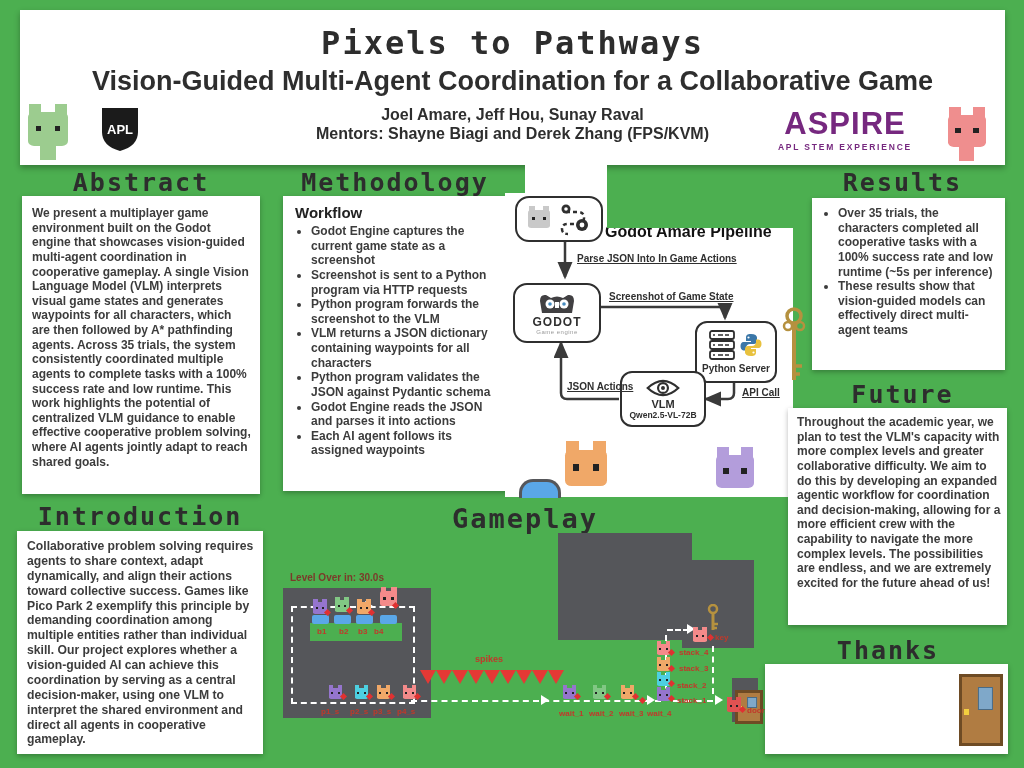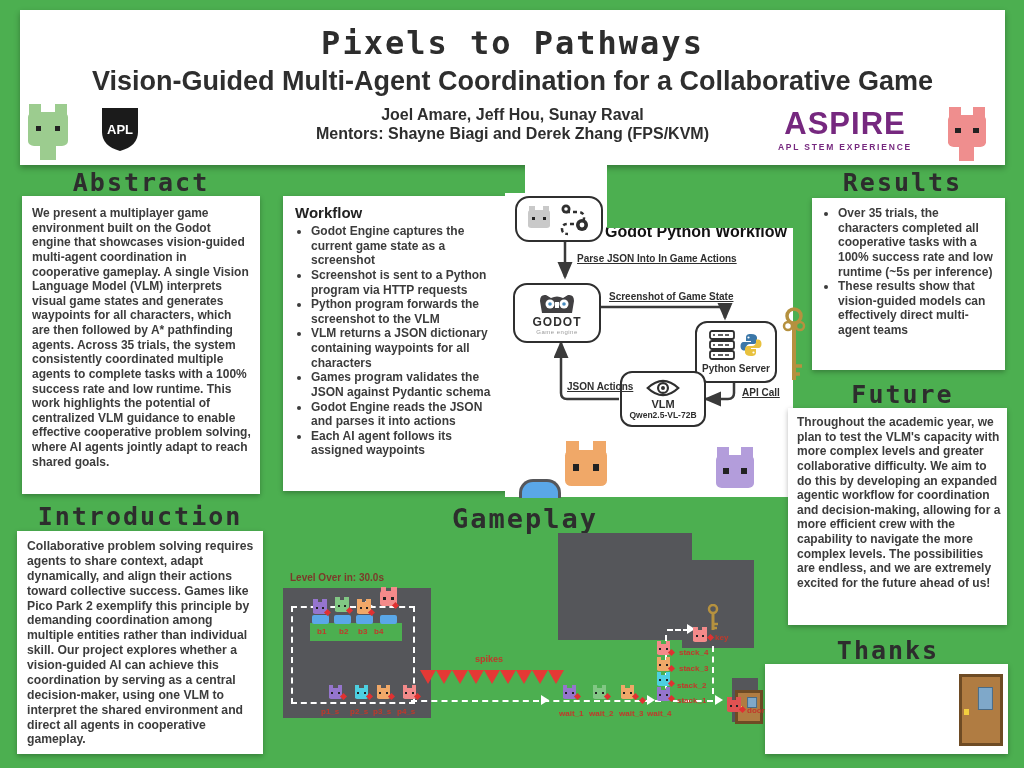--- a/index.html
+++ b/index.html
@@ -89,28 +89,29 @@
       <b class="l"></b>
       <b class="r"></b>
     </div>
   <div style="position:absolute;left:959px;top:147px;width:15px;height:14px;background:#ef8e8e;"></div>
 
   <div class="sechead px" style="left:22px;top:168px;width:238px;">Abstract</div>
   <div class="whitebox" style="left:22px;top:196px;width:238px;height:298px;">
     <div class="bodytxt" style="position:absolute;left:10px;top:10px;right:8px;font-size:12px;">We present a multiplayer game environment built on the Godot engine that showcases vision-guided multi-agent coordination in cooperative gameplay. A single Vision Language Model (VLM) interprets visual game states and generates waypoints for all characters, which are then followed by A* pathfinding agents. Across 35 trials, the system consistently coordinated multiple agents to complete tasks with a 100% success rate and low runtime. This work highlights the potential of centralized VLM guidance to enable effective cooperative problem solving, where AI agents jointly adapt to reach shared goals.</div>
   </div>
 
+  <div class="sechead px" style="left:283px;top:168px;width:224px;">Methodology</div>
   <div class="whitebox" style="left:283px;top:196px;width:228px;height:295px;">
     <div class="bodytxt" style="position:absolute;left:12px;top:8px;font-size:15px;color:#222;">Workflow</div>
     <ul class="bodytxt" style="position:absolute;left:10px;top:28px;right:6px;margin:0;padding-left:18px;font-size:12px;">
       <li>Godot Engine captures the current game state as a screenshot</li>
       <li>Screenshot is sent to a Python program via HTTP requests</li>
       <li>Python program forwards the screenshot to the VLM</li>
       <li>VLM returns a JSON dictionary containing waypoints for all characters</li>
-      <li>Games program validates the JSON against Pydantic schema</li>
+      <li>Python program validates the JSON against Pydantic schema</li>
       <li>Godot Engine reads the JSON and parses it into actions</li>
       <li>Each AI agent follows its assigned waypoints</li>
     </ul>
   </div>
 
   <div id="diagram-notch"></div>
   <div id="diagram">
 
     <svg width="288" height="304" style="position:absolute;left:0;top:0;">
       <defs>
@@ -132,21 +133,21 @@
           <b class="r"></b>
         </div>
       <svg width="34" height="34" viewBox="0 0 34 34">
         <path d="M10 10 H22 Q28 10 28 16 Q28 22 22 22 H12 Q6 22 6 27 Q6 32 12 32" fill="none" stroke="#2f2f2f" stroke-width="2.5" stroke-dasharray="4 3"></path>
         <circle cx="10" cy="7" r="4.5" fill="#2f2f2f"></circle>
           <circle cx="10" cy="7" r="1.8" fill="#fff"></circle>
         <circle cx="26" cy="23" r="6" fill="#2f2f2f"></circle>
           <circle cx="26" cy="23" r="2.4" fill="#fff"></circle>
       </svg>
     </div>
-    <div id="pipeline-title">Godot Python Workflow</div>
+    <div id="pipeline-title">Godot Amare Pipeline</div>
     <div class="plabel" style="left:72px;top:60px;">Parse JSON Into In Game Actions</div>
 
     <div class="pbox" style="left:8px;top:90px;width:84px;height:56px;">
       <svg width="40" height="24" viewBox="0 0 40 24">
         <path d="M5 22 L3 10 Q3 3 9 4 L14 7 Q20 4 26 7 L31 4 Q37 3 37 10 L35 22 Z" fill="#414042"></path>
         <circle cx="13" cy="13" r="4.5" fill="#fff"></circle>
           <circle cx="27" cy="13" r="4.5" fill="#fff"></circle>
         <circle cx="13" cy="13" r="1.8" fill="#478cbf"></circle>
           <circle cx="27" cy="13" r="1.8" fill="#478cbf"></circle>
         <rect x="18" y="11" width="4" height="6" fill="#fff"></rect>

